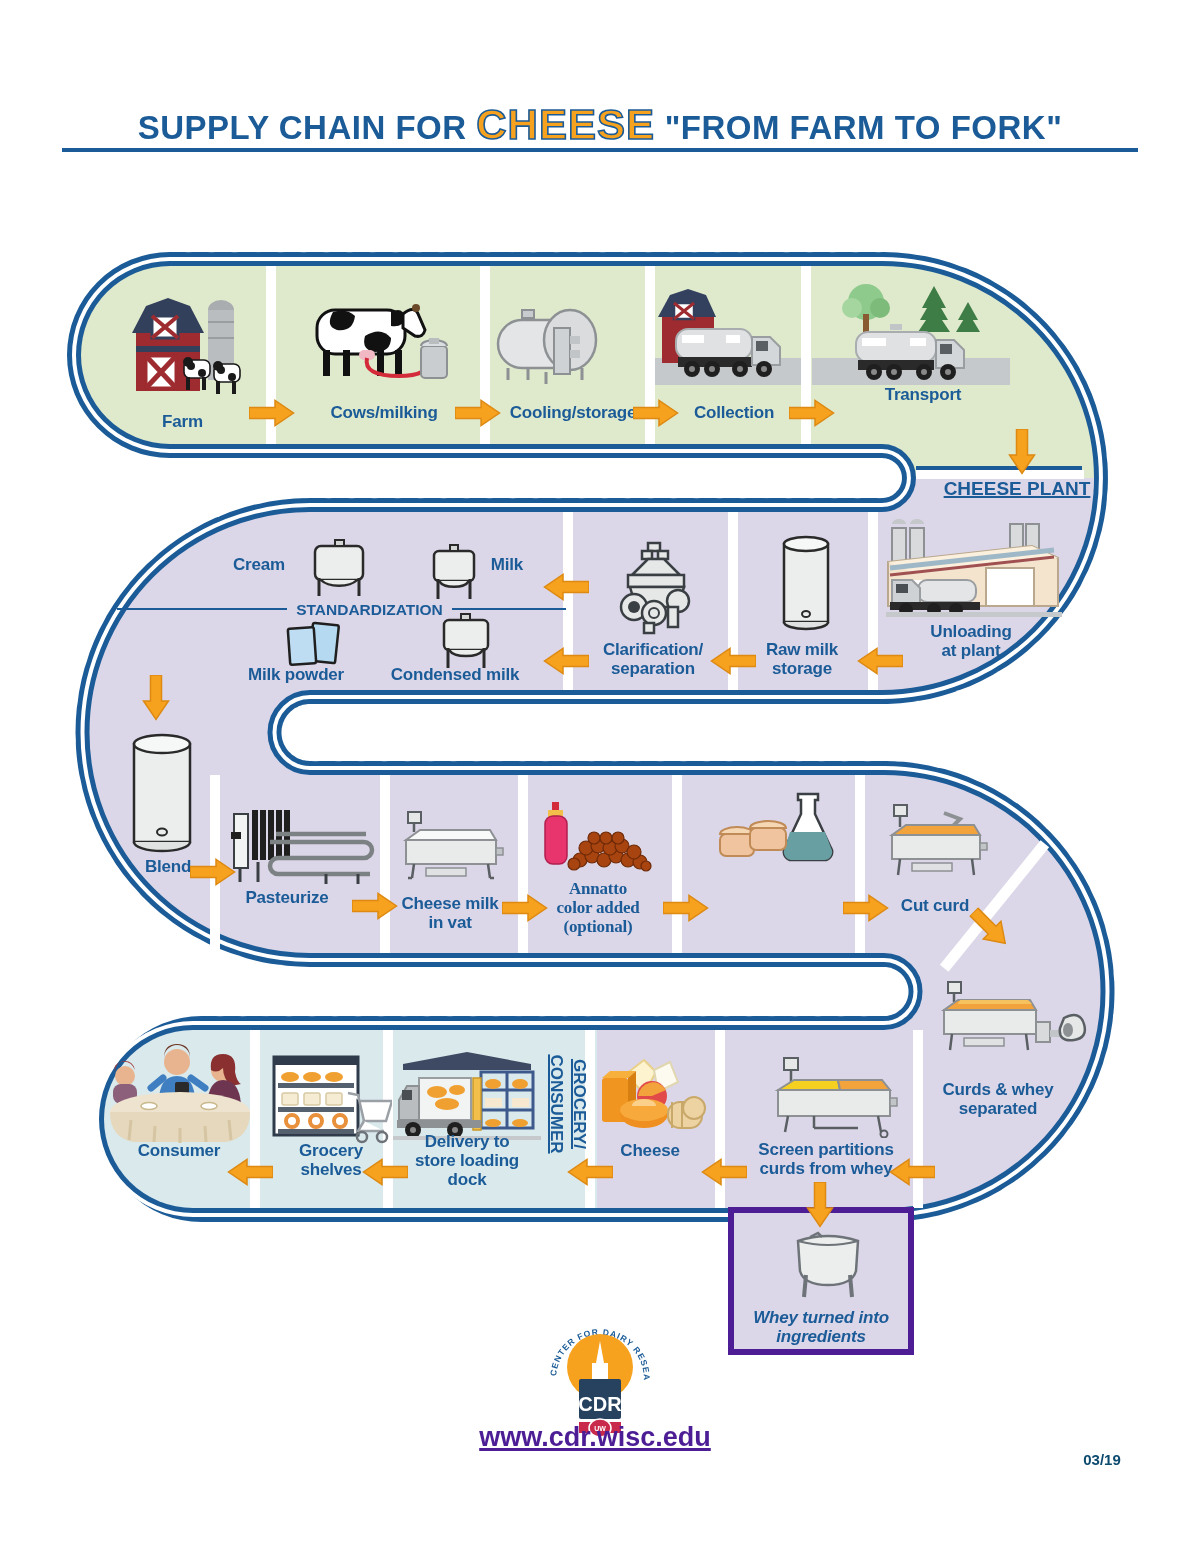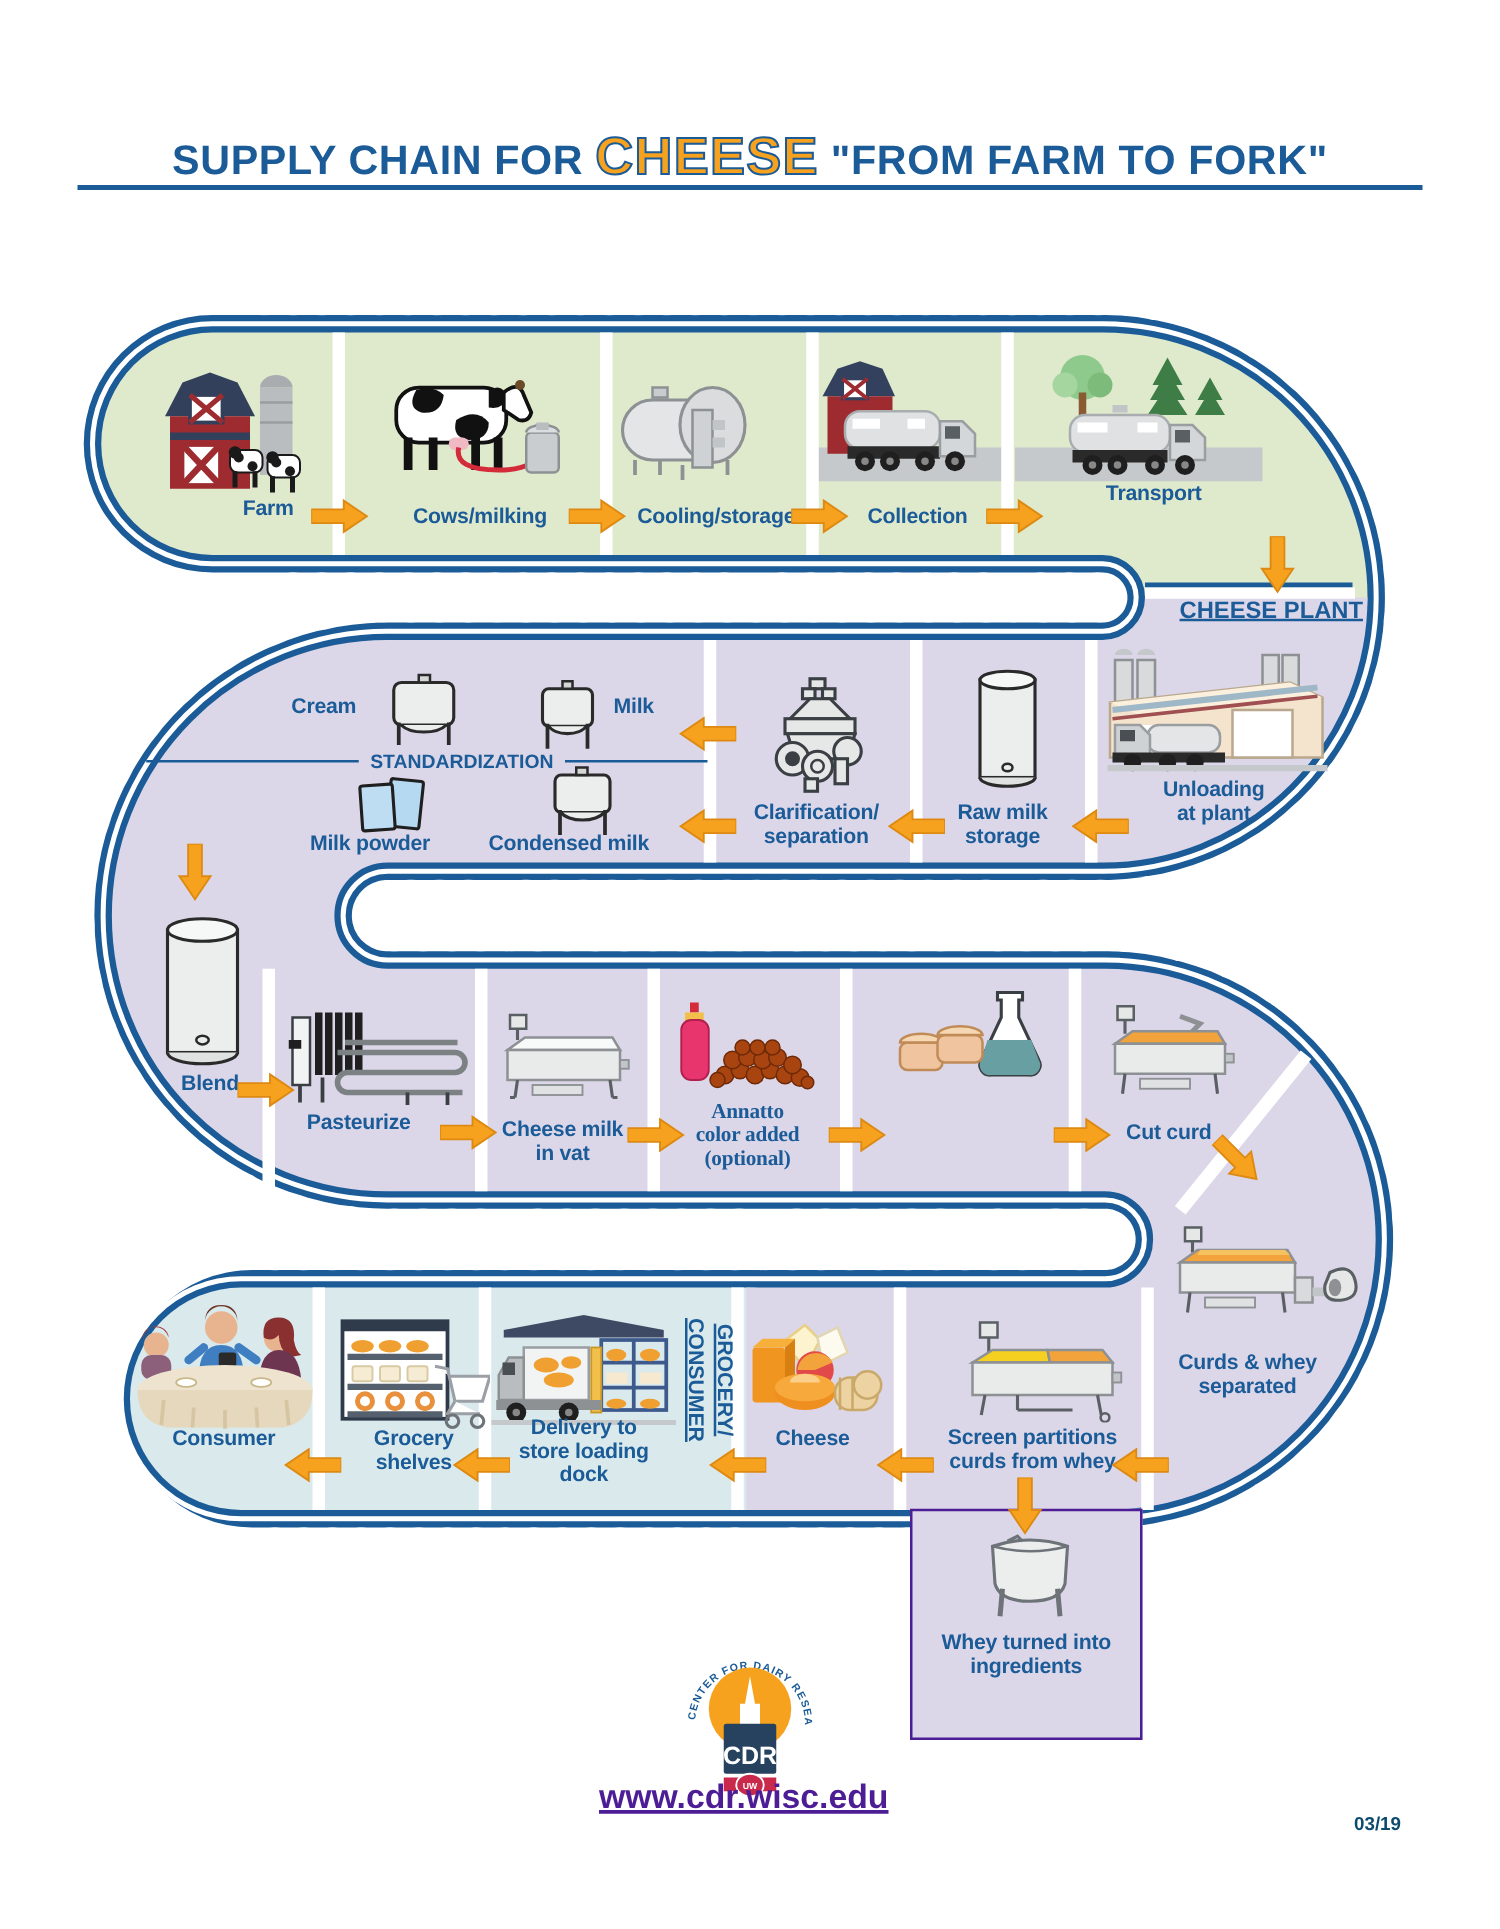--- a/index.html
+++ b/index.html
@@ -17,22 +17,22 @@
        color:#1b5b97;text-align:center;white-space:pre-line;letter-spacing:-0.2px;}
   .lbl.big{font-size:19px;text-decoration:underline;text-decoration-thickness:2px;letter-spacing:0;}
   .lbl.std{font-size:15.5px;letter-spacing:0;}
   .stdline{position:absolute;height:2px;background:#1b5b97;z-index:6;}
   .icon{position:absolute;z-index:5;}
   .arrow{position:absolute;width:46px;height:28px;z-index:8;}
   #rot-label{position:absolute;left:496px;top:1075px;width:130px;height:58px;z-index:7;
              transform:rotate(90deg);font-weight:bold;font-size:17px;line-height:1.35;
              color:#1b5b97;text-align:center;white-space:pre-line;text-decoration:underline;
              text-decoration-thickness:2px;}
-  #whey-box{position:absolute;left:728px;top:1207px;width:186px;height:185px;z-index:6;
-            background:#dcd7e8;border:2px solid #4c1d95;box-sizing:border-box;}
+  #whey-box{position:absolute;left:728px;top:1207px;width:186px;height:148px;z-index:6;
+            background:#dcd7e8;border:6px solid #4c1d95;box-sizing:border-box;font-style:italic;}
   #whey-box .lbl{position:absolute;left:6px;right:6px;top:95px;}
   #footer-url{position:absolute;left:440px;top:1422px;width:310px;z-index:7;text-align:center;
               font-weight:bold;font-size:27px;color:#4c1d95;text-decoration:underline;
               text-decoration-thickness:2.5px;}
   #footer-date{position:absolute;left:1062px;top:1451px;width:80px;z-index:7;text-align:center;
                font-weight:bold;font-size:15px;color:#0c4a6e;}
   #logo{position:absolute;left:550px;top:1323px;width:100px;height:126px;z-index:7;}
 </style>
 </head>
 <body>
@@ -487,21 +487,21 @@
       <path d="M20 8 l8 -4 l4 4" fill="none" stroke="#6d7378" stroke-width="2.5"></path>
       <g stroke="#6d7378" stroke-width="4">
           <line x1="16" y1="46" x2="14" y2="68"></line>
           <line x1="60" y1="46" x2="62" y2="68"></line>
         </g>
     </svg>
     <div class="lbl">Whey turned into
 ingredients</div>
   </div>
 
-  <div class="lbl" style="left:130px;top:397px;width:105px;text-align:right;">Farm</div>
+  <div class="lbl" style="left:130px;top:412px;width:105px;">Farm</div>
   <div class="lbl" style="left:308px;top:403px;width:152px;">Cows/milking</div>
   <div class="lbl" style="left:494px;top:403px;width:158px;">Cooling/storage</div>
   <div class="lbl" style="left:668px;top:403px;width:132px;">Collection</div>
   <div class="lbl" style="left:853px;top:385px;width:140px;">Transport</div>
 
   <div class="lbl big" style="left:938px;top:478px;width:158px;">CHEESE PLANT</div>
   <div class="lbl" style="left:912px;top:622px;width:118px;">Unloading
 at plant</div>
   <div class="lbl" style="left:752px;top:640px;width:100px;">Raw milk
 storage</div>

